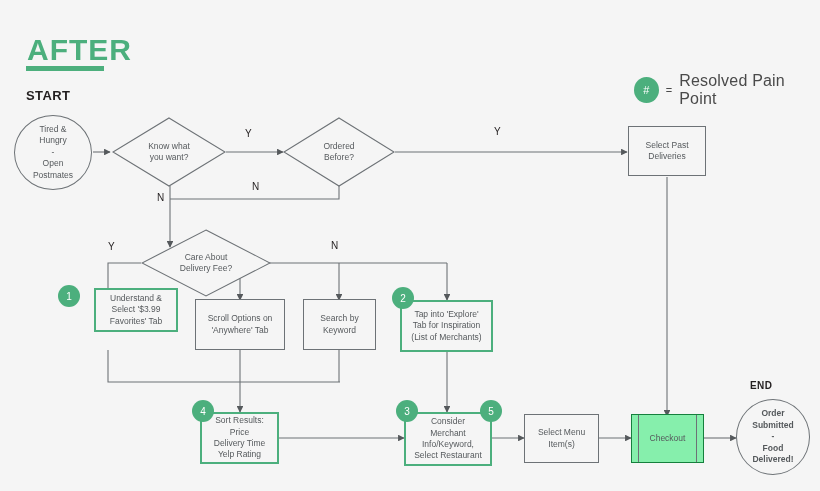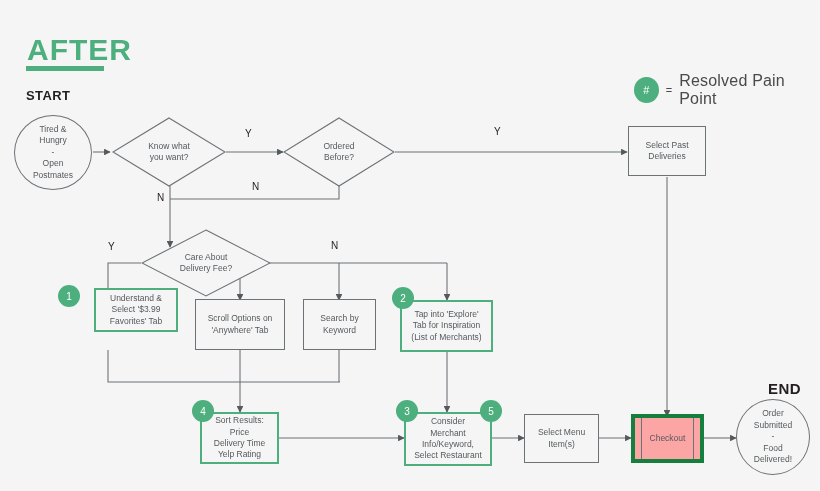--- a/index.html
+++ b/index.html
@@ -21,22 +21,22 @@
   }
   .title-rule{
     position:absolute;left:26px;top:66px;width:78px;height:5px;
     background:#4CAF7D;
   }
   .start-label{
     position:absolute;left:26px;top:88px;
     font-size:13px;font-weight:bold;color:#231f20;letter-spacing:.4px;
   }
   .end-label{
-    position:absolute;left:768px;top:380px;
-    font-size:15px;font-weight:bold;color:#231f20;letter-spacing:.4px;
+    position:absolute;left:750px;top:380px;
+    font-size:10px;font-weight:bold;color:#231f20;letter-spacing:.4px;
   }
 
   
   .legend{position:absolute;left:634px;top:72px;display:flex;align-items:center;gap:7px;}
   .legend .badge{
     width:26px;height:26px;border-radius:50%;
     background:#4CAF7D;color:#ffffff;
     display:flex;align-items:center;justify-content:center;
     font-size:11px;
   }
@@ -50,21 +50,21 @@
     color:#55595c;font-size:8.5px;line-height:1.35;
   }
   .oval{
     border:1px solid #6d7276;border-radius:50%;background:#f5f5f5;
   }
   .rect{
     border:1px solid #6d7276;background:#f5f5f5;
   }
   .rect.green{border:2px solid #4CAF7D;}
   .proc{
-    border:4px solid #15803d;background:#fca5a5;
+    border:1px solid #15803d;background:#86efac;
   }
   .proc .bar-l,.proc .bar-r{
     position:absolute;top:0;bottom:0;width:0;border-left:1px solid #6d7276;
   }
   .proc .bar-l{left:6px;}
   .proc .bar-r{right:6px;}
   .diamond-wrap{position:absolute;}
   .diamond-wrap svg{position:absolute;left:0;top:0;}
   .diamond-wrap .dtext{
     position:absolute;inset:0;display:flex;align-items:center;justify-content:center;
@@ -235,21 +235,21 @@
 Item(s)</span>
 </div>
 
 <div class="node proc" style="left:631px;top:414px;width:73px;height:49px;position:absolute;">
   <span class="bar-l"></span>
   <span class="bar-r"></span>
   <span style="white-space:pre-line;">Checkout</span>
 </div>
 
 <div class="node oval" style="left:736px;top:399px;width:74px;height:76px;">
-  <span style="white-space:pre-line;">Order
+  <span style="white-space:pre-line;font-weight:bold;">Order
 Submitted
 -
 Food
 Delivered!</span>
 </div>
 
 <div class="elabel" style="left:245px;top:128px;">Y</div>
 <div class="elabel" style="left:157px;top:192px;">N</div>
 <div class="elabel" style="left:494px;top:126px;">Y</div>
 <div class="elabel" style="left:252px;top:181px;">N</div>

